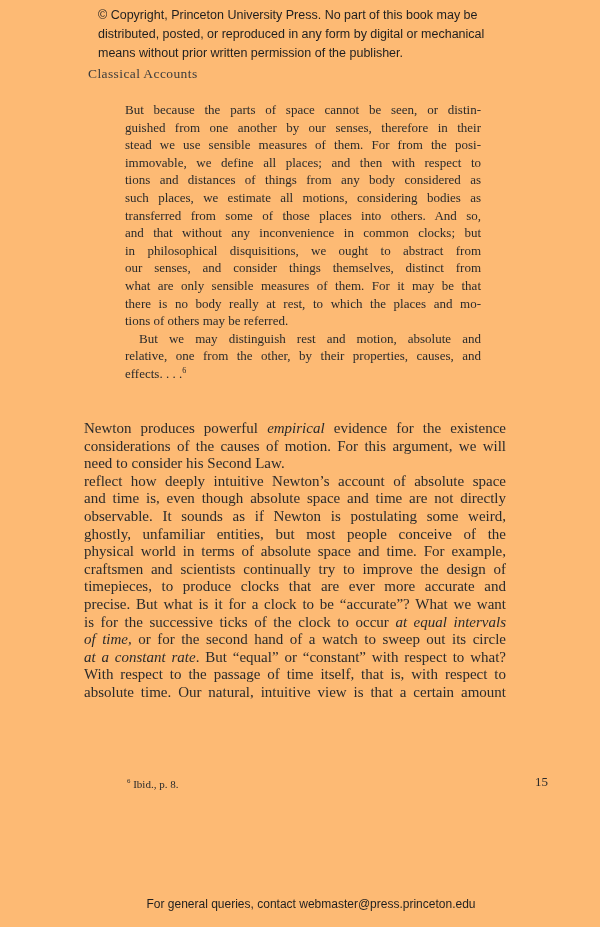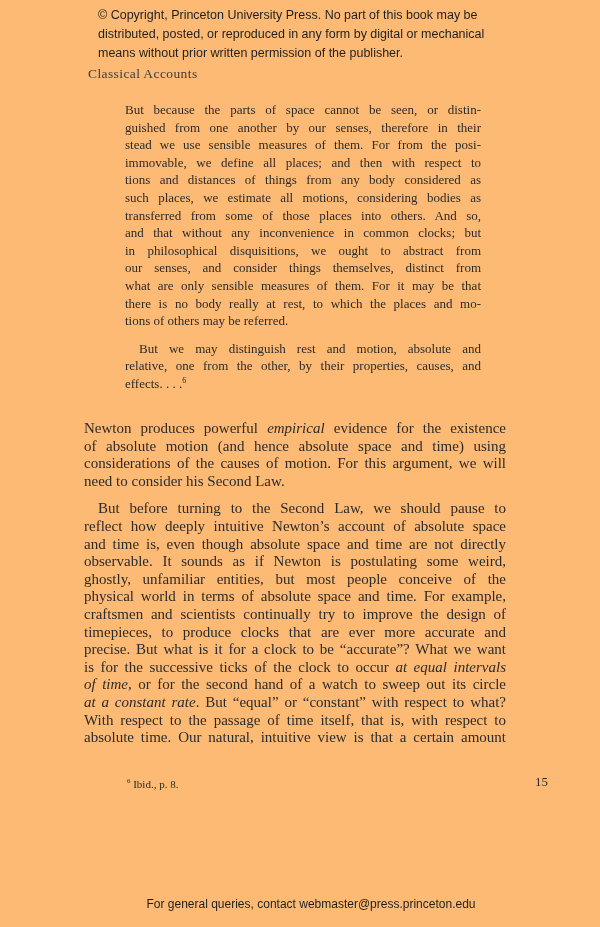--- a/index.html
+++ b/index.html
@@ -54,21 +54,21 @@
     left: 84px;
     top: 420px;
     width: 422px;
     font-size: 15px;
     line-height: 17.6px;
     color: #2b2b2b;
   }
 
   .line { text-align: left; }
   .line.just { text-align: justify; text-align-last: justify; }
-  .line.indent { text-indent: 14px; margin-top: 10px; }
+  .line.indent { text-indent: 14px; }
   .line em { font-style: italic; }
   sup { font-size: 0.62em; vertical-align: super; line-height: 0; }
 
   
   .footnote {
     position: absolute;
     left: 127px;
     top: 777px;
     font-size: 11px;
     line-height: 14px;
@@ -124,24 +124,22 @@
       <div class="line just">what are only sensible measures of them. For it may be that</div>
       <div class="line just">there is no body really at rest, to which the places and mo-</div>
       <div class="line">tions of others may be referred.</div>
       <div class="line just indent">But we may distinguish rest and motion, absolute and</div>
       <div class="line just">relative, one from the other, by their properties, causes, and</div>
       <div class="line">effects. . . .<sup>6</sup></div>
     </div>
 
   <div class="body-text">
       <div class="line just">Newton produces powerful <em>empirical</em> evidence for the existence</div>
-      <div class="line just">of absolute motion (and hence absolute space and time) using</div>
       <div class="line just">considerations of the causes of motion. For this argument, we will</div>
       <div class="line">need to consider his Second Law.</div>
-      <div class="line just indent">But before turning to the Second Law, we should pause to</div>
       <div class="line just">reflect how deeply intuitive Newton’s account of absolute space</div>
       <div class="line just">and time is, even though absolute space and time are not directly</div>
       <div class="line just">observable. It sounds as if Newton is postulating some weird,</div>
       <div class="line just">ghostly, unfamiliar entities, but most people conceive of the</div>
       <div class="line just">physical world in terms of absolute space and time. For example,</div>
       <div class="line just">craftsmen and scientists continually try to improve the design of</div>
       <div class="line just">timepieces, to produce clocks that are ever more accurate and</div>
       <div class="line just">precise. But what is it for a clock to be “accurate”? What we want</div>
       <div class="line just">is for the successive ticks of the clock to occur <em>at equal intervals</em></div>
       <div class="line just"><em>of time,</em> or for the second hand of a watch to sweep out its circle</div>

